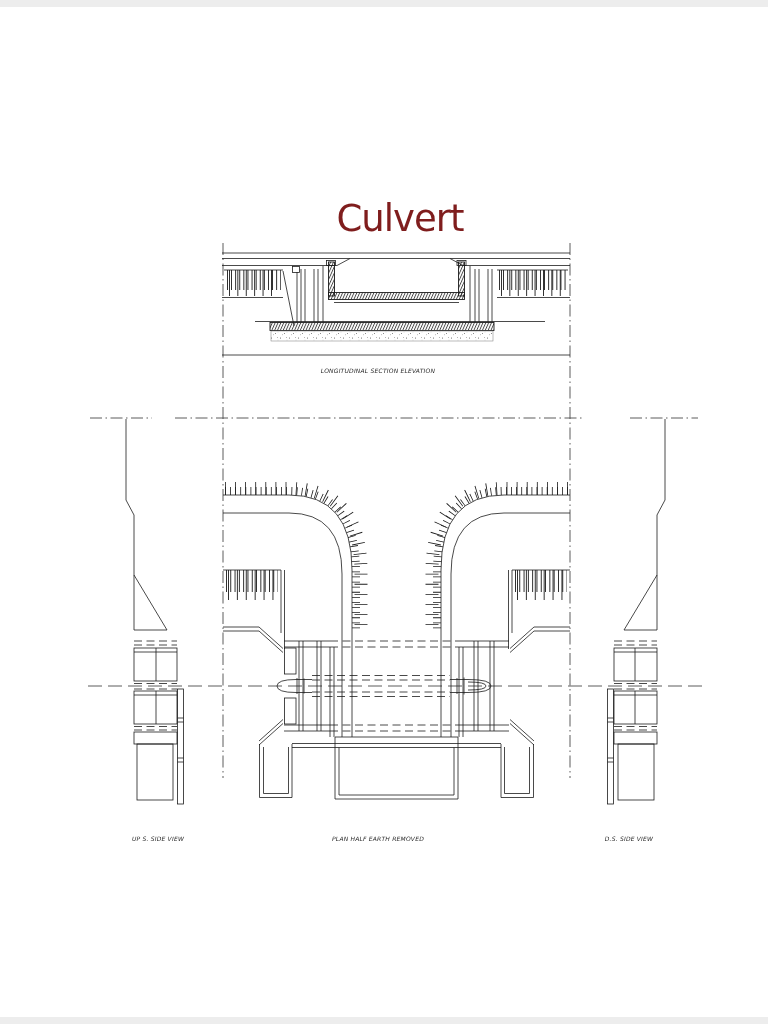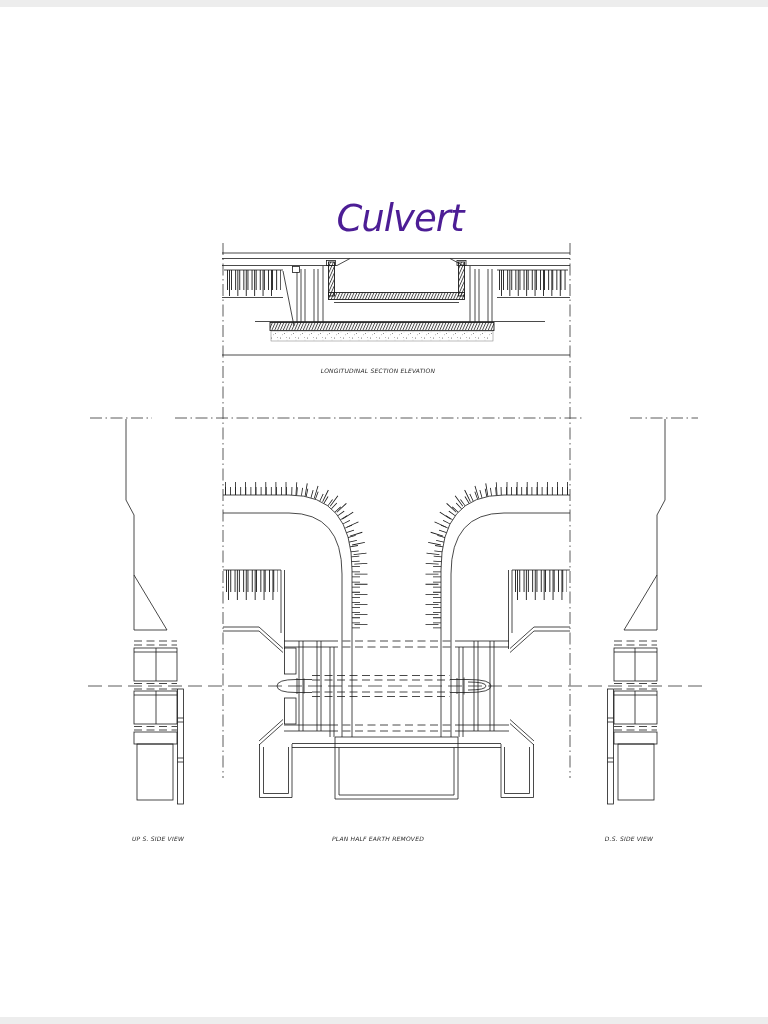--- a/index.html
+++ b/index.html
@@ -20,21 +20,21 @@
   .cl{stroke:var(--centerline);stroke-width:.9;fill:none;stroke-dasharray:12 3.5 1.5 3.5;}
   .cl2{stroke:var(--centerline);stroke-width:.9;fill:none;stroke-dasharray:14 6;}
   .tk{stroke:var(--line);fill:none;}
   
   .lbl{
     position:absolute;transform:translateX(-50%);
     font-style:italic;font-size:6px;letter-spacing:.2px;color:#2a2a2a;white-space:nowrap;
   }
   .title{
     position:absolute;transform:translateX(-50%);
-    font-style:italic;font-weight:500;font-size:37px;letter-spacing:-1px;color:#4c1d95;white-space:nowrap;
+    font-weight:500;font-size:37px;letter-spacing:-1px;color:#7f1d1d;white-space:nowrap;
   }
 </style>
 </head>
 <body>
 
 <div class="page"></div>
 
 <div class="sheet">
 
 <svg width="768" height="1024" viewBox="0 0 768 1024">

